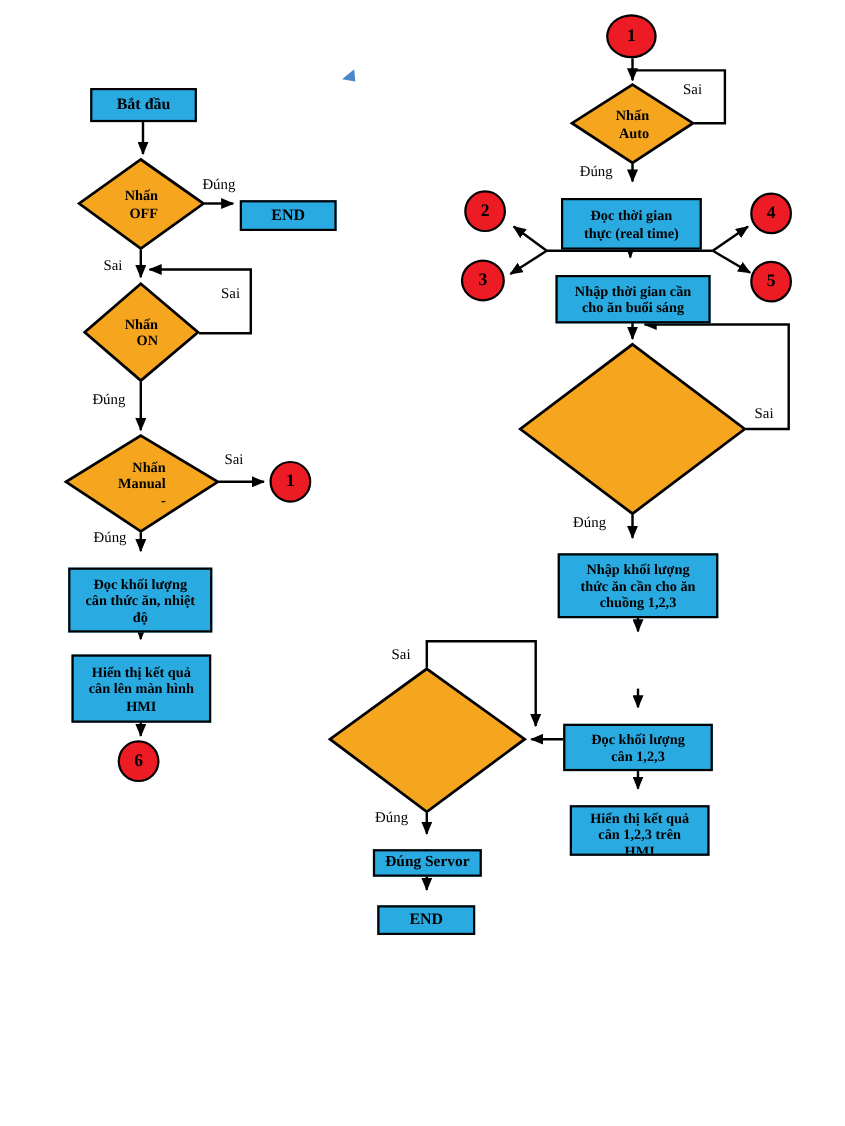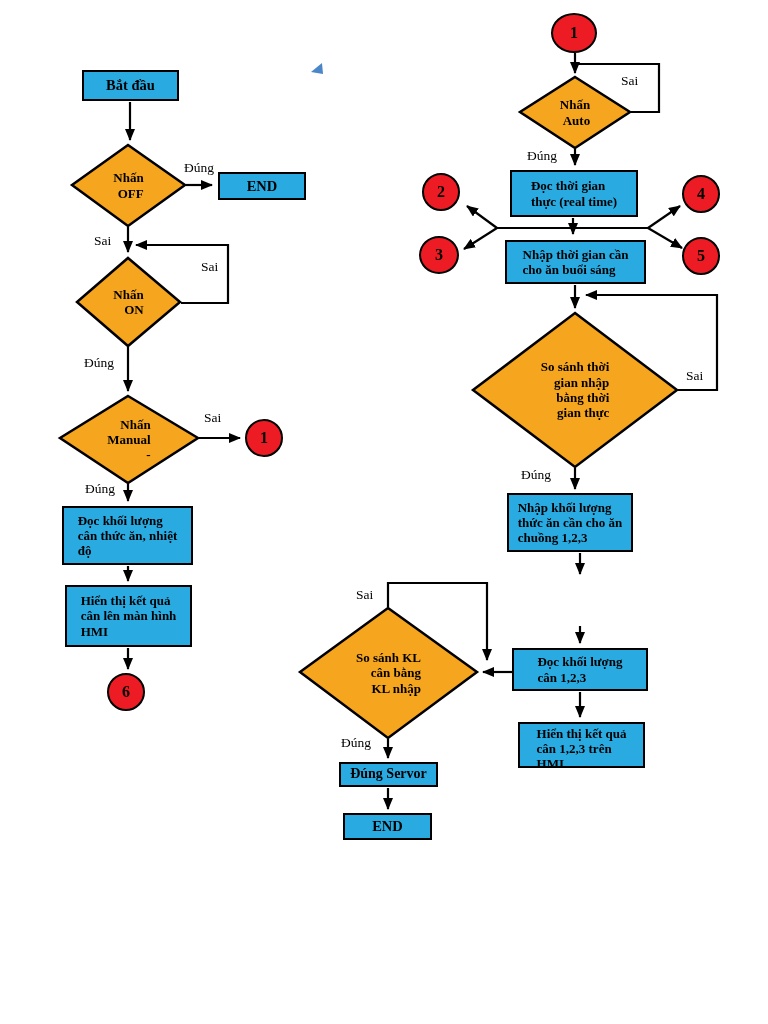--- a/index.html
+++ b/index.html
@@ -12,21 +12,21 @@
   }
   html,body{margin:0;padding:0;background:var(--page-bg);}
   .canvas{
     position:relative;width:768px;height:1024px;background:var(--page-bg);
     font-family:"Liberation Serif","DejaVu Serif",serif;color:#000;overflow:hidden;
   }
   .connector-layer{position:absolute;left:0;top:0;width:768px;height:1024px;}
   .box{
     position:absolute;box-sizing:border-box;background:var(--process-fill);
     border:2.5px solid var(--stroke);display:flex;align-items:center;justify-content:center;
-    font-weight:bold;font-size:13px;line-height:1.16;white-space:pre-line;
+    text-align:center;font-weight:bold;font-size:13px;line-height:1.16;white-space:pre-line;margin-top:10px;
   }
   .box--lg{font-size:14.5px;}
   .box--clip{overflow:hidden;align-items:flex-start;padding-top:2px;line-height:15px;}
   .dtext{
     position:absolute;display:flex;align-items:center;justify-content:center;text-align:right;
     font-weight:bold;font-size:13px;line-height:1.18;white-space:pre-line;pointer-events:none;
   }
   .circle{
     position:absolute;box-sizing:border-box;background:var(--connector-fill);
     border:2.5px solid var(--stroke);border-radius:50%;
@@ -112,35 +112,28 @@
   <div class="dtext" style="left:520px;top:77px;width:110px;height:71px">Nhấn
 Auto</div>
   <div class="box" style="left:510px;top:170px;width:128px;height:47px">Đọc thời gian
 thực (real time)</div>
   <div class="circle" style="left:422px;top:173px;width:38px;height:38px">2</div>
   <div class="circle" style="left:419px;top:236px;width:40px;height:38px">3</div>
   <div class="circle" style="left:682px;top:175px;width:38px;height:38px">4</div>
   <div class="circle" style="left:682px;top:237px;width:38px;height:38px">5</div>
   <div class="box" style="left:505px;top:240px;width:141px;height:44px">Nhập thời gian cần
 cho ăn buổi sáng</div>
-  <div class="dtext" style="left:473px;top:313px;width:204px;height:154px">So sánh thời
-gian nhập
-bằng thời
-gian thực</div>
-  <div class="box" style="left:507px;top:493px;width:126px;height:59px">Nhập khối lượng
+  <div class="box" style="left:507px;top:493px;width:146px;height:59px">Nhập khối lượng
 thức ăn cần cho ăn
 chuồng 1,2,3</div>
   <div class="box" style="left:512px;top:648px;width:136px;height:43px">Đọc khối lượng
 cân 1,2,3</div>
   <div class="box box--clip" style="left:518px;top:722px;width:127px;height:46px">Hiển thị kết quả
 cân 1,2,3 trên
 HMI</div>
-  <div class="dtext" style="left:300px;top:608px;width:177px;height:130px">So sánh KL
-cân bằng
-KL nhập</div>
   <div class="box" style="left:339px;top:762px;width:99px;height:25px;font-size:14px">Đúng Servor</div>
   <div class="box box--lg" style="left:343px;top:813px;width:89px;height:27px">END</div>
 
   <div class="lbl" style="left:184px;top:160px">Đúng</div>
   <div class="lbl" style="left:94px;top:233px">Sai</div>
   <div class="lbl" style="left:201px;top:259px">Sai</div>
   <div class="lbl" style="left:84px;top:355px">Đúng</div>
   <div class="lbl" style="left:204px;top:410px">Sai</div>
   <div class="lbl" style="left:85px;top:481px">Đúng</div>
   <div class="lbl" style="left:621px;top:73px">Sai</div>

